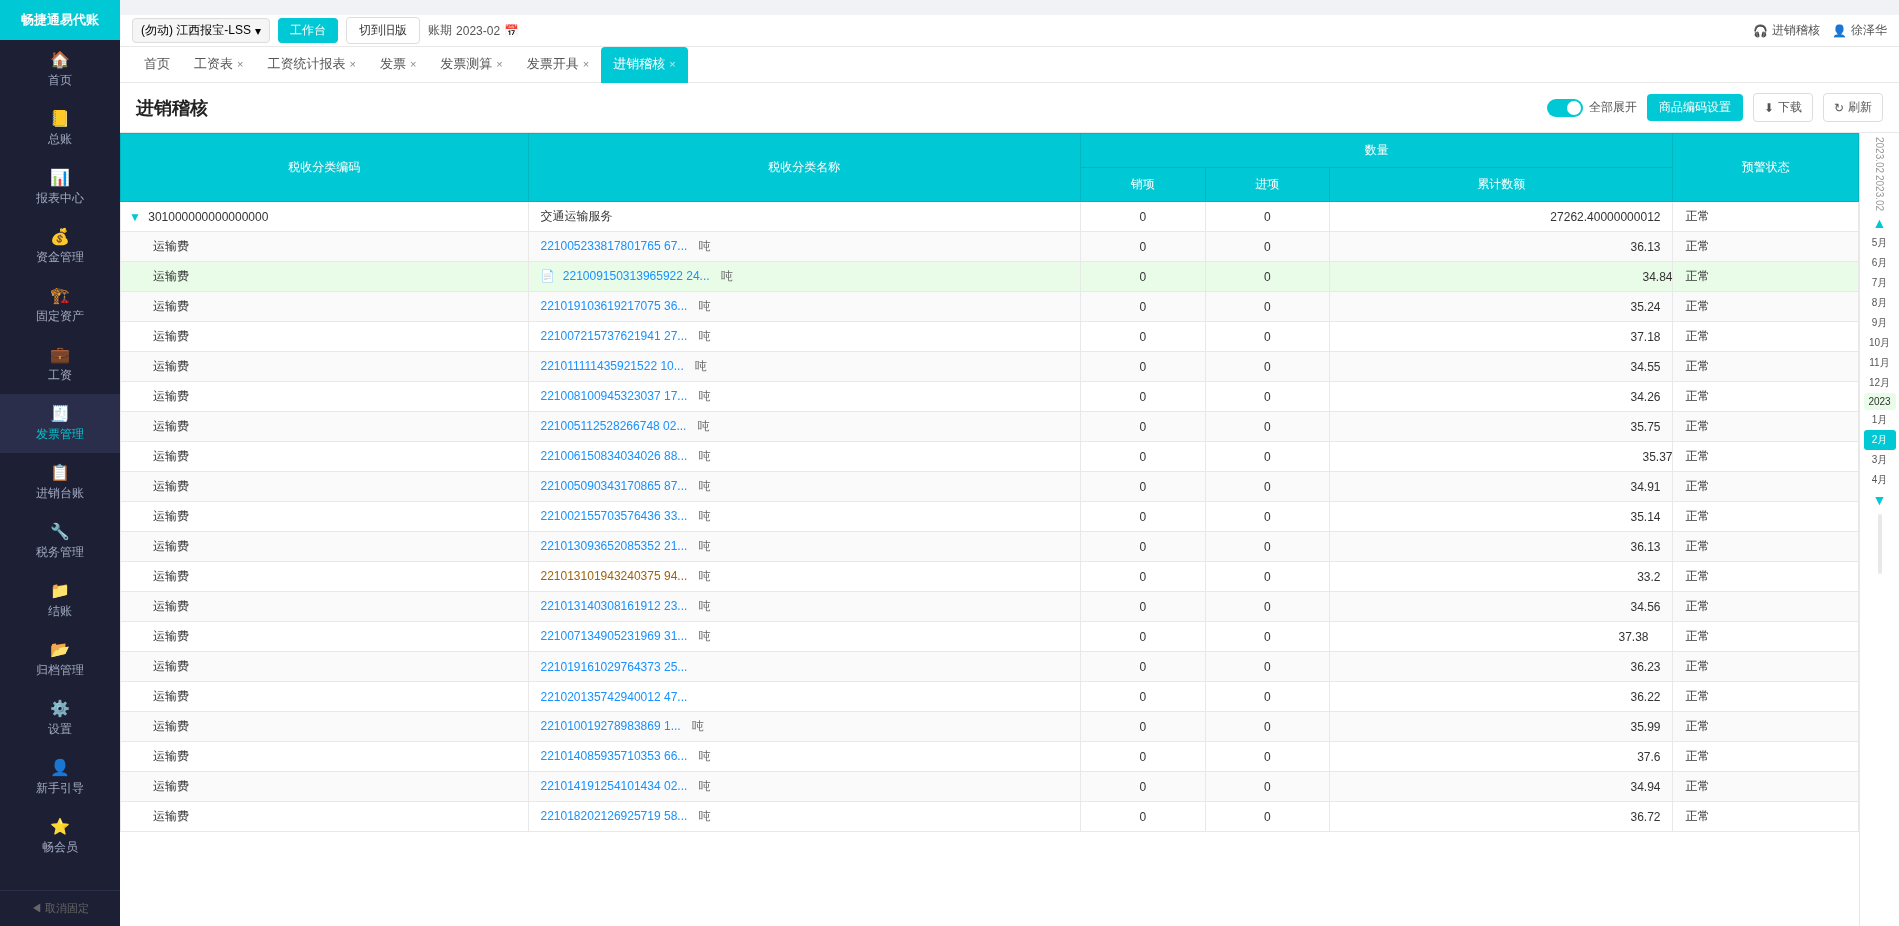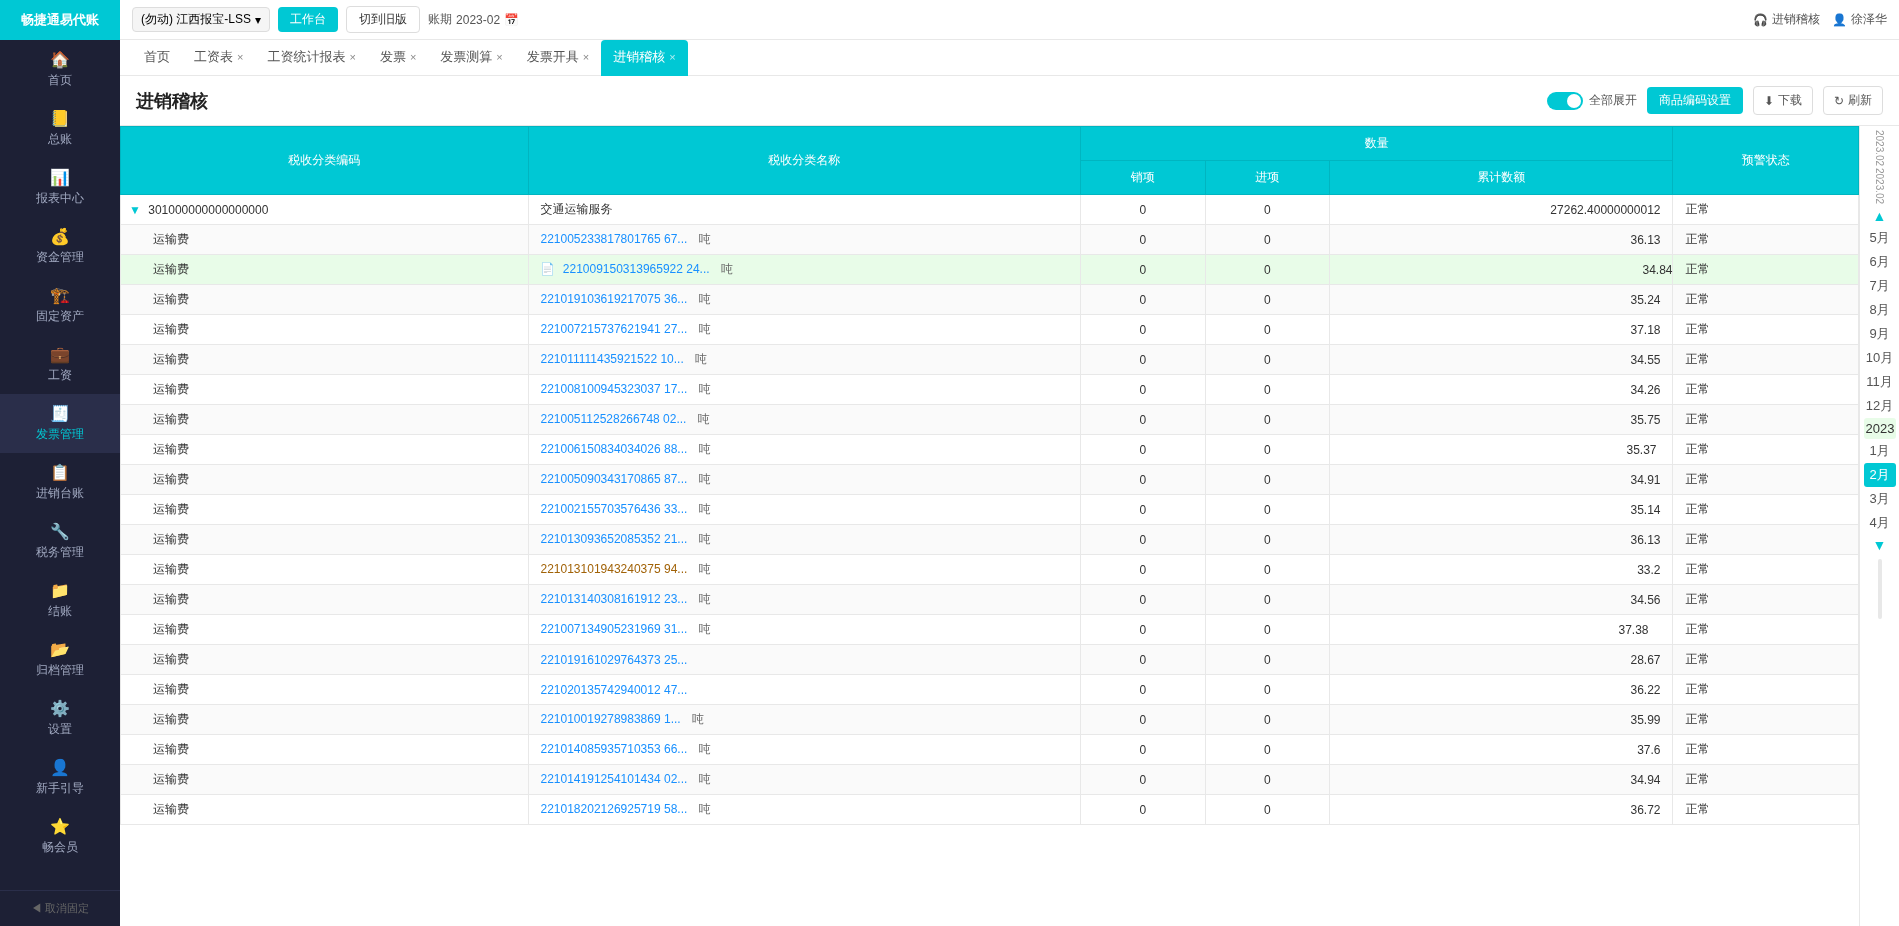--- a/index.html
+++ b/index.html
@@ -54,28 +54,29 @@
     
     .main {
       flex: 1;
       display: flex;
       flex-direction: column;
       overflow: hidden;
     }
 
     
     .topbar {
-      height: 40px;
+      height: 32px;
       background: #fff;
       display: flex;
       align-items: center;
       padding: 0 12px;
       border-bottom: 1px solid #e8e8e8;
       gap: 8px;
       flex-shrink: 0;
+      margin-top: 15px;
     }
     .topbar-company {
       display: flex;
       align-items: center;
       gap: 4px;
       background: #f5f5f5;
       border: 1px solid #ddd;
       border-radius: 4px;
       padding: 3px 8px;
       font-size: 12px;
@@ -274,21 +275,21 @@
       text-orientation: mixed;
       margin-bottom: 2px;
     }
     .month-item {
       width: 32px;
       text-align: center;
       padding: 3px 2px;
       cursor: pointer;
       color: #555;
       border-radius: 3px;
-      font-size: 13px;
+      font-size: 10px;
     }
     .month-item.current {
       background: #00c8d4;
       color: white;
       border-radius: 3px;
     }
     .month-item.highlight-green {
       background: #e8fce8;
       color: #333;
     }
@@ -564,21 +565,21 @@
     </tr>
             <tr>
       <td style="padding-left: 32px;">运输费</td>
       <td>
         
         <span style="color:#1890ff;">221006150834034026 88...</span>
         <span style="margin-left:8px; color:#666;">吨</span>
       </td>
       <td style="text-align:center;">0</td>
       <td style="text-align:center;">0</td>
-      <td style="text-align:right; padding-right:16px;">35.37</td>
+      <td style="text-align:right; padding-right:0;">35.37</td>
       <td>正常</td>
     </tr>
             <tr>
       <td style="padding-left: 32px;">运输费</td>
       <td>
         
         <span style="color:#1890ff;">221005090343170865 87...</span>
         <span style="margin-left:8px; color:#666;">吨</span>
       </td>
       <td style="text-align:center;">0</td>
@@ -648,21 +649,21 @@
     </tr>
             <tr>
       <td style="padding-left: 32px;">运输费</td>
       <td>
         
         <span style="color:#1890ff;">221019161029764373 25...</span>
         <span style="margin-left:8px; color:#666;"></span>
       </td>
       <td style="text-align:center;">0</td>
       <td style="text-align:center;">0</td>
-      <td style="text-align:right; padding-right:12px;">28.67</td>
+      <td style="text-align:right; padding-right:12px;">36.23</td>
       <td>正常</td>
     </tr>
             <tr>
       <td style="padding-left: 32px;">运输费</td>
       <td>
         
         <span style="color:#1890ff;">221020135742940012 47...</span>
         <span style="margin-left:8px; color:#666;"></span>
       </td>
       <td style="text-align:center;">0</td>

